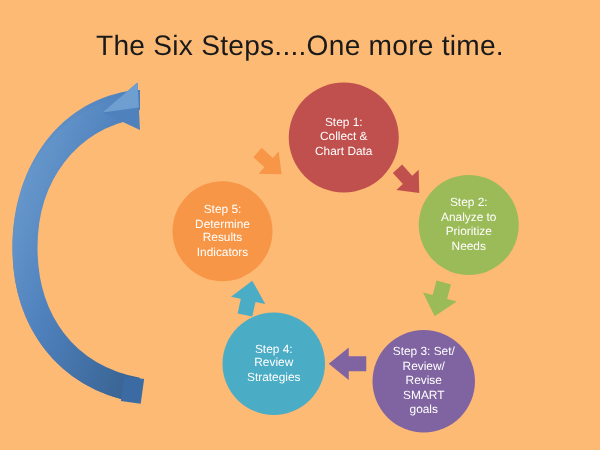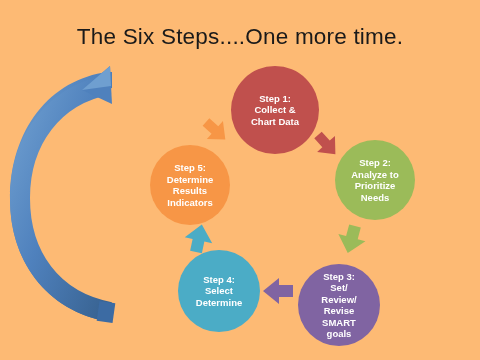--- a/index.html
+++ b/index.html
@@ -40,21 +40,21 @@
     align-items: center;
     justify-content: center;
     text-align: center;
     color: #ffffff;
     box-sizing: border-box;
   }
   .node-label {
     font-size: 9.5px;
     line-height: 11.5px;
     padding: 0 16px;
-    font-weight: bold;
+    font-weight: normal;
   }
   #step6-text {
     position: absolute;
     left: 60px;
     top: 139px;
     width: 62px;
     font-size: 10.5px;
     line-height: 14.5px;
     color: #1a1a1a;
     text-align: left;
@@ -124,21 +124,21 @@
 
   <div class="node" style="left:335px; top:140px; width:80px; height:80px; background:#9BBB59;">
     <div class="node-label">Step 2: Analyze to Prioritize Needs</div>
   </div>
 
   <div class="node" style="left:298px; top:264px; width:82px; height:82px; background:#8064A2;">
     <div class="node-label">Step 3: Set/ Review/ Revise SMART goals</div>
   </div>
 
   <div class="node" style="left:178px; top:250px; width:82px; height:82px; background:#4BACC6;">
-    <div class="node-label">Step 4: Select Determine</div>
+    <div class="node-label">Step 4: Review Strategies</div>
   </div>
 
-  <div class="node" style="left:150px; top:145px; width:80px; height:80px; background:#F79646;">
+  <div class="node" style="left:138px; top:145px; width:80px; height:80px; background:#F79646;">
     <div class="node-label">Step 5: Determine Results Indicators</div>
   </div>
 
 
 </div>
 
 </body></html>

